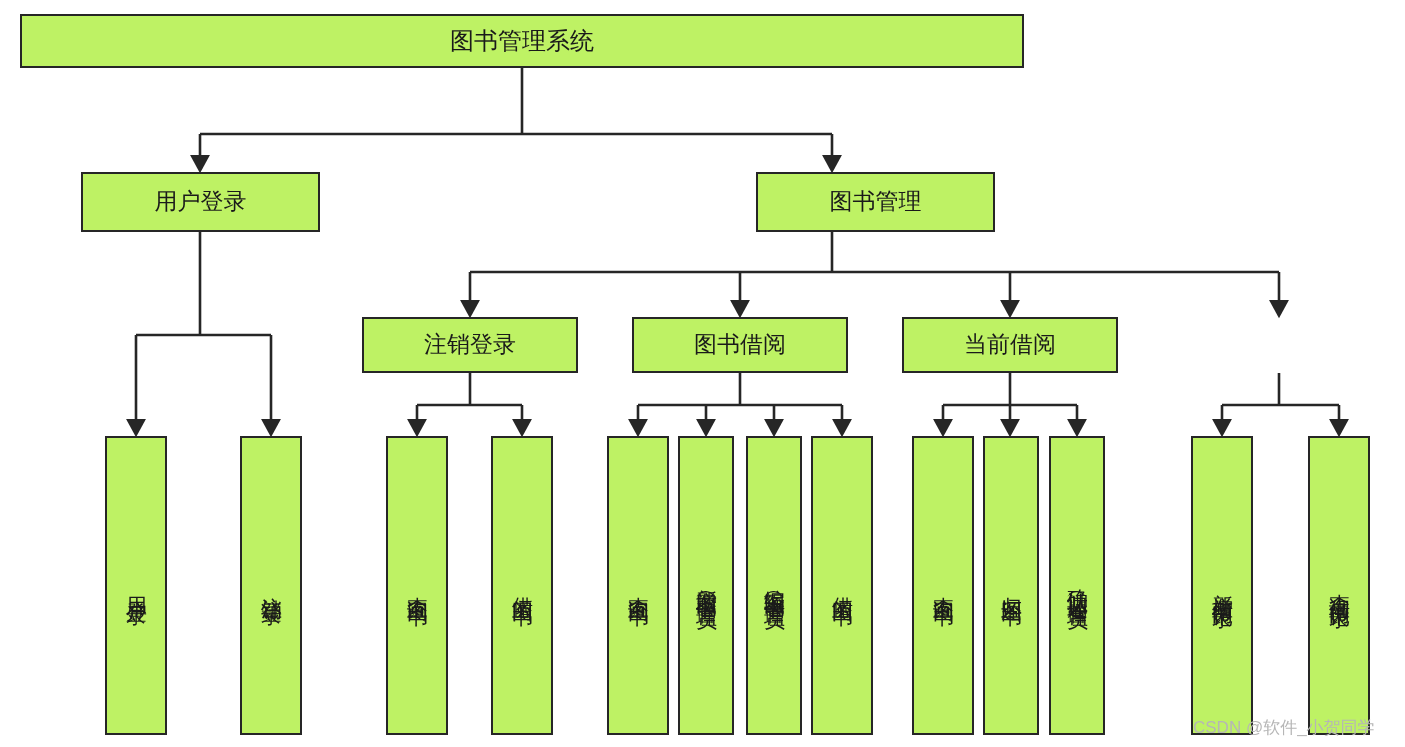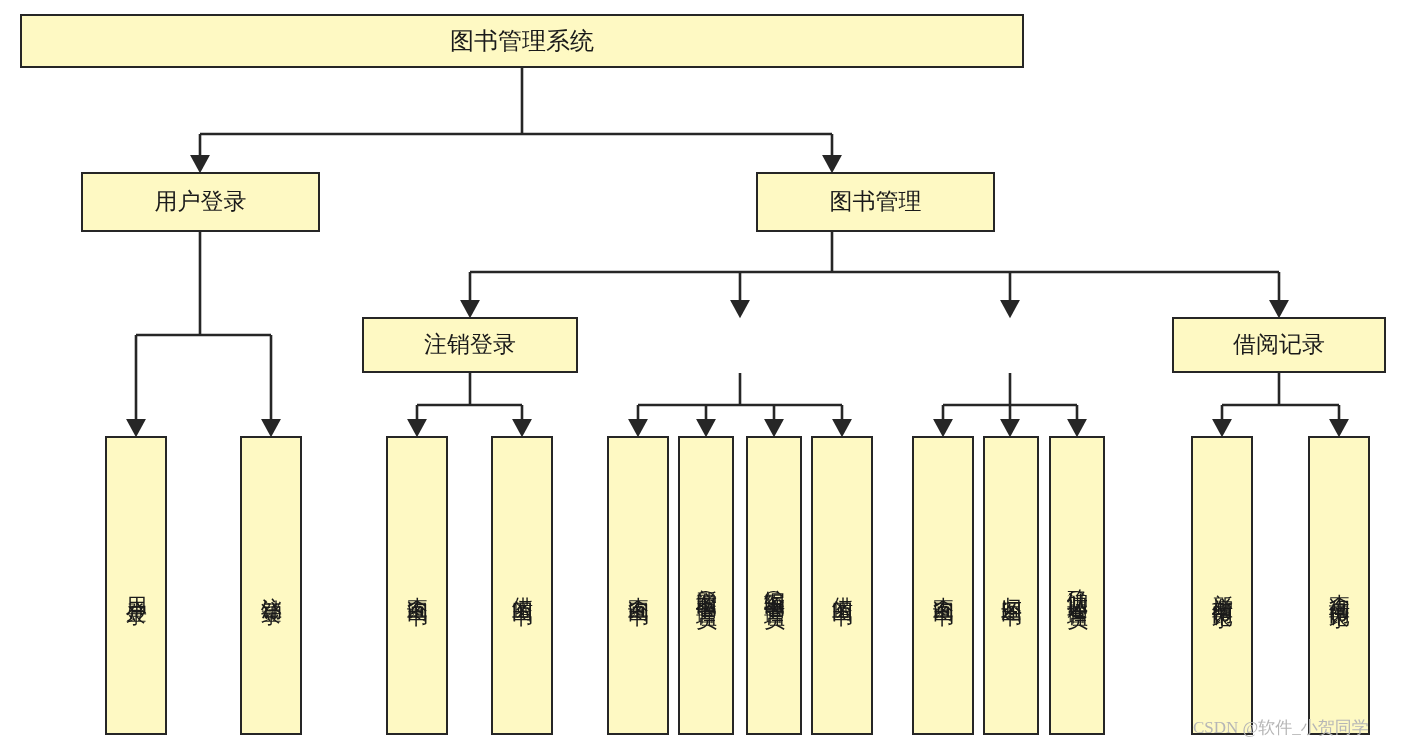--- a/index.html
+++ b/index.html
@@ -22,21 +22,21 @@
     position: absolute;
     left: 0;
     top: 0;
     width: 1405px;
     height: 747px;
   }
   .node {
     position: absolute;
     box-sizing: border-box;
     border: 2px solid #262626;
-    background: #fef9c3;
+    background: #bef264;
     display: flex;
     align-items: center;
     justify-content: center;
     z-index: 2;
   }
   .node-label {
     color: #1a1a1a;
     line-height: 1.18;
     text-align: center;
     white-space: nowrap;
@@ -62,21 +62,21 @@
     line-height: 1;
   }
   .watermark {
     position: absolute;
     left: 1193px;
     top: 716px;
     font-size: 17px;
     color: #b6b6b6;
     white-space: nowrap;
     z-index: 3;
-    font-family: Liberation Serif, serif;
+    font-family: Liberation Sans, sans-serif;
   }
 </style>
 </head>
 <body>
 
 <div id="diagram-root">
 
   <svg id="edge-layer" viewBox="0 0 1405 747" xmlns="http://www.w3.org/2000/svg">
     <defs>
       <marker id="arrowhead" markerWidth="9" markerHeight="9" refX="3.6" refY="4.5" orient="auto" markerUnits="strokeWidth">
@@ -135,22 +135,25 @@
   <div class="node horiz" style="left:81px; top:172px; width:239px; height:60px;">
     <span class="node-label">用户登录</span>
   </div>
   <div class="node horiz" style="left:712px; top:172px; width:239px; height:60px;margin-left:44px;">
     <span class="node-label">图书管理</span>
   </div>
 
   <div class="node horiz" style="left:362px; top:317px; width:216px; height:56px;">
     <span class="node-label">注销登录</span>
   </div>
-  <div class="node horiz" style="left:1172px; top:317px; width:214px; height:56px;">
-    <span class="node-label">借阅记录</span>
+  <div class="node horiz" style="left:632px; top:317px; width:216px; height:56px;">
+    <span class="node-label">图书借阅</span>
+  </div>
+  <div class="node horiz" style="left:902px; top:317px; width:216px; height:56px;">
+    <span class="node-label">当前借阅</span>
   </div>
 
   <div class="node vert" style="left:105px; top:436px; width:62px; height:299px;">
     <span class="node-label">用户登录</span>
   </div>
   <div class="node vert" style="left:240px; top:436px; width:62px; height:299px;">
     <span class="node-label">注销登录</span>
   </div>
 
   <div class="node vert" style="left:386px; top:436px; width:62px; height:299px;">

